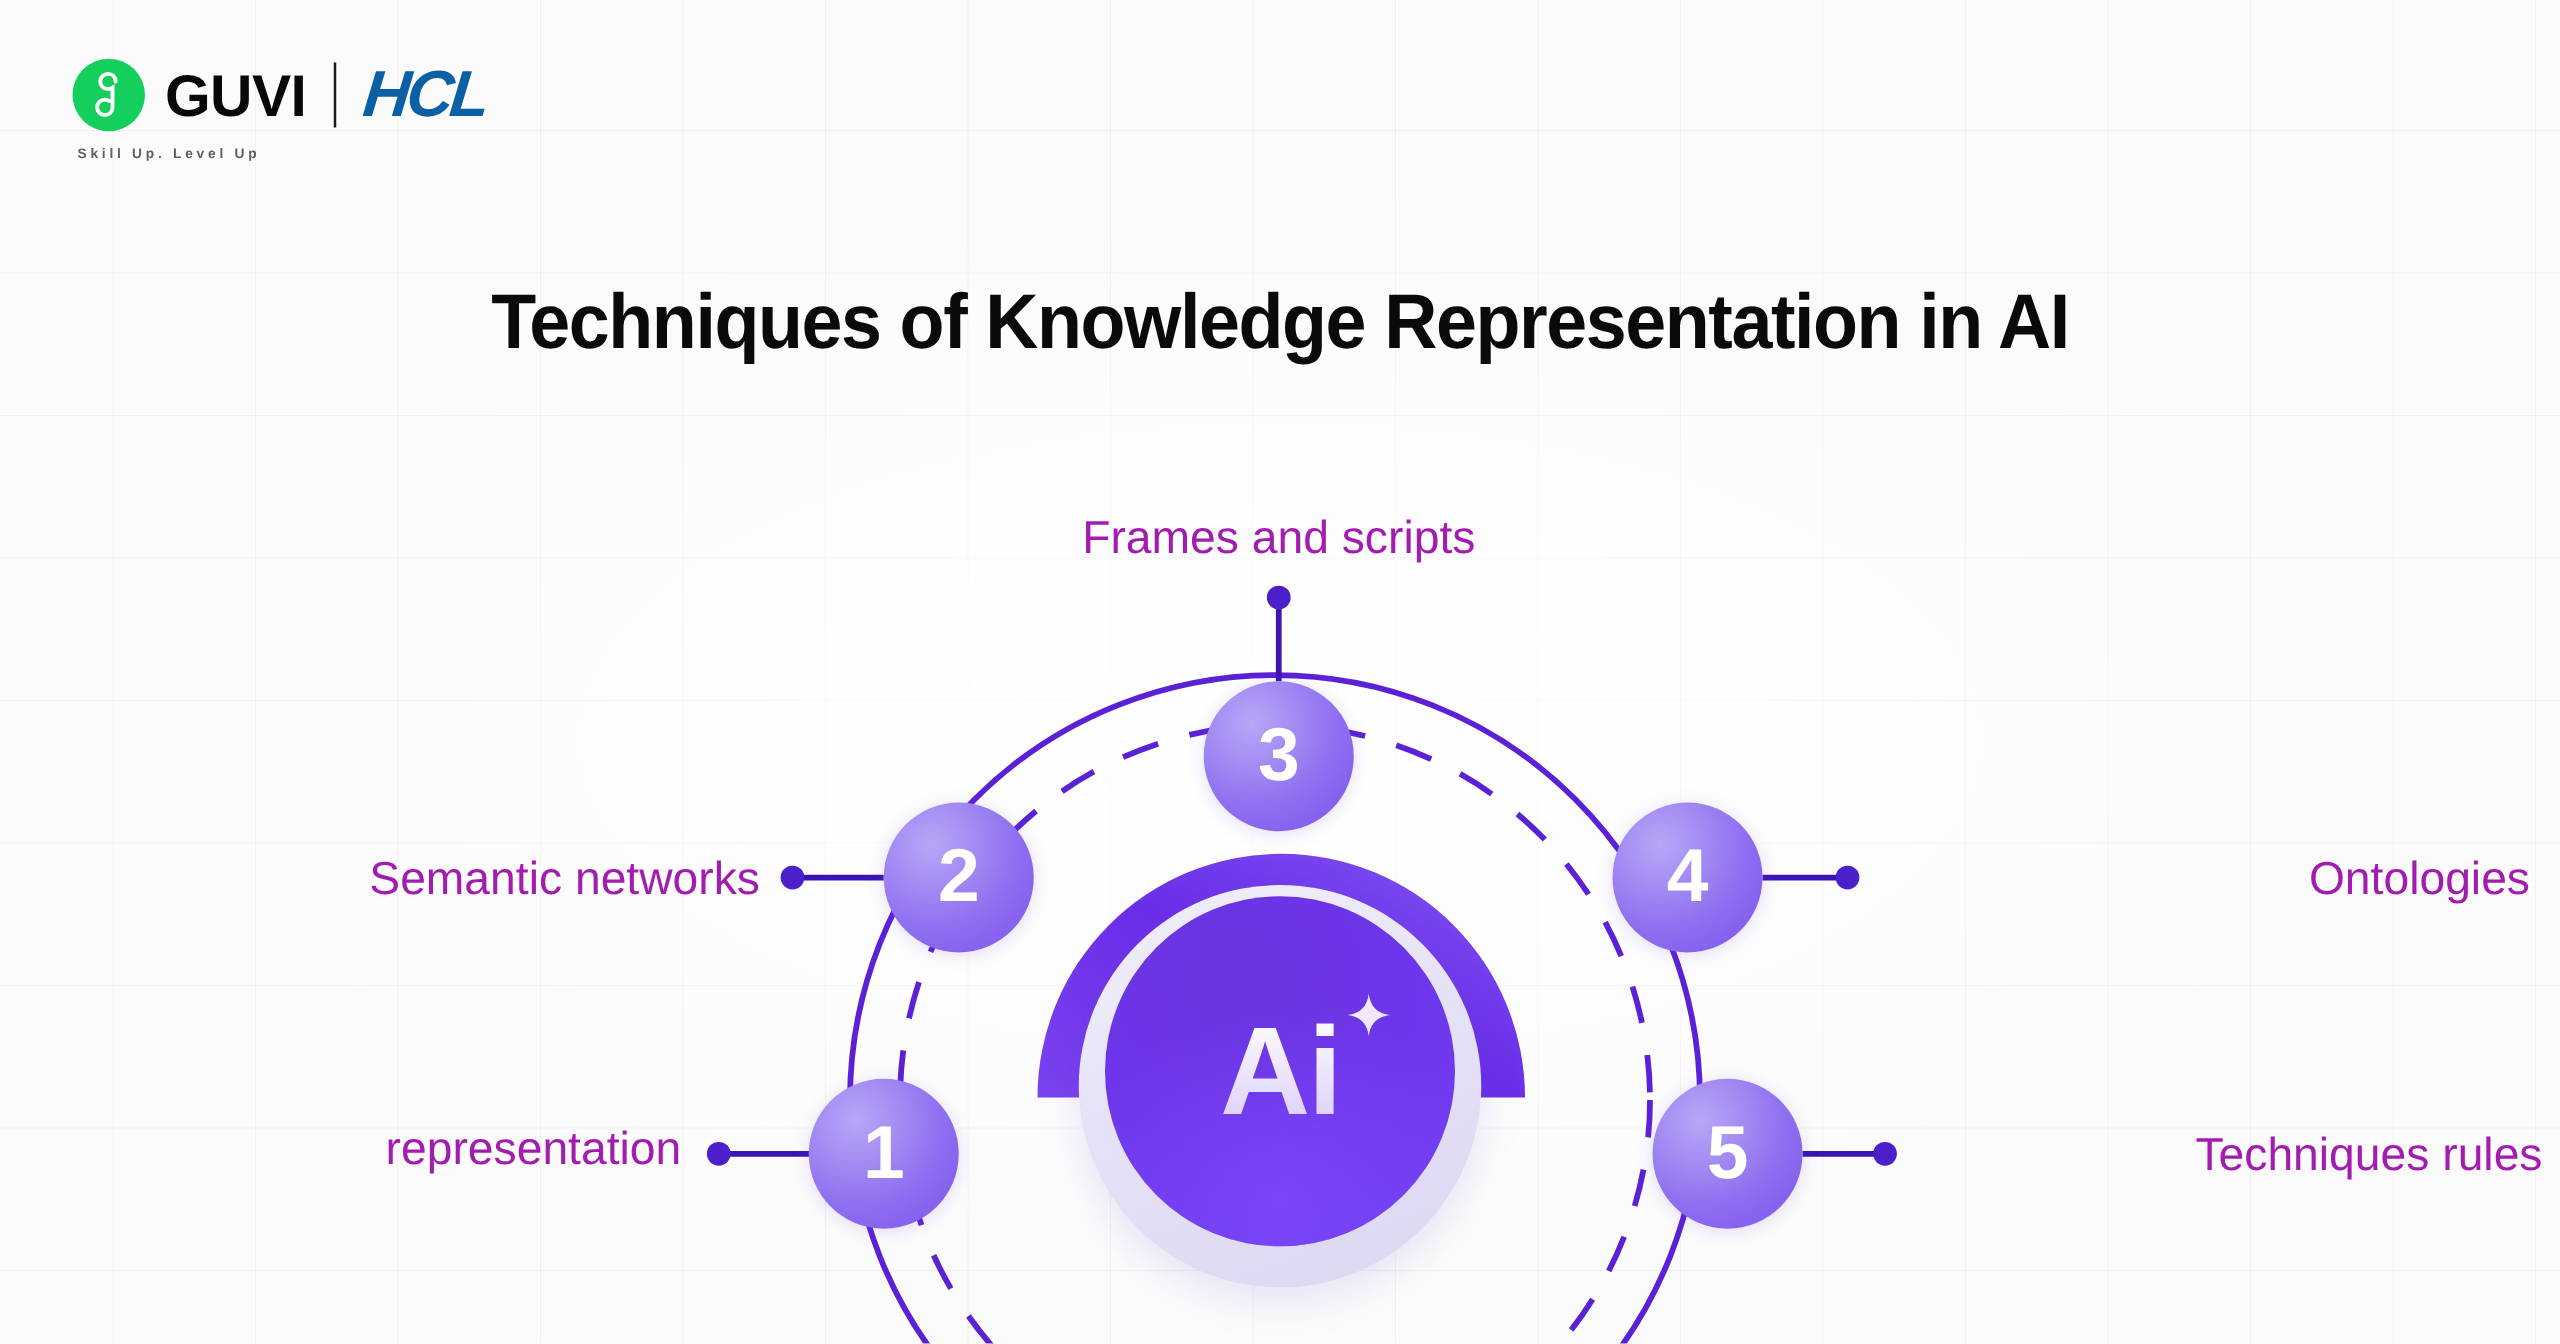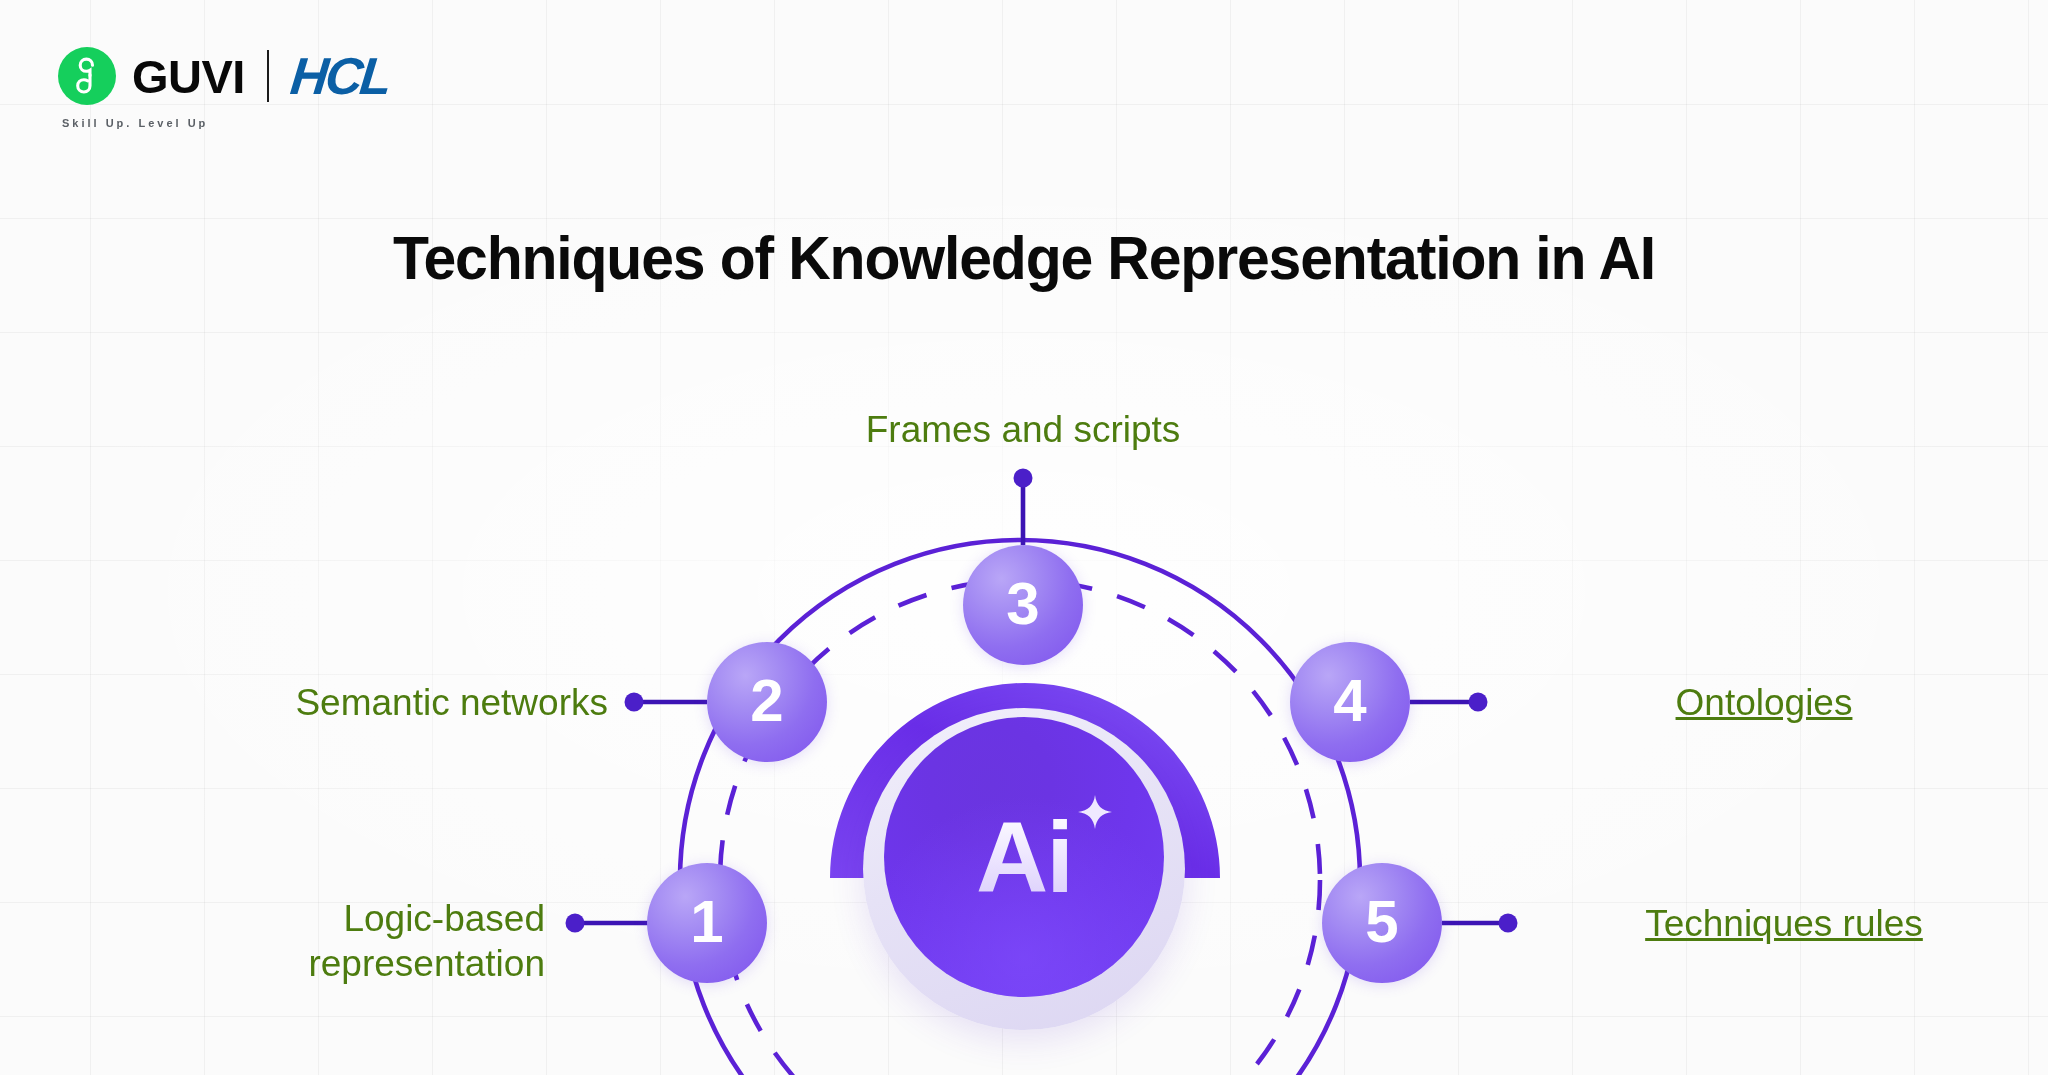--- a/index.html
+++ b/index.html
@@ -94,27 +94,27 @@
     z-index:6;
     user-select:none;
   }
   .node span { line-height:1; margin-top:-3px; }
 
   
   .label {
     position:absolute;
     font-family:"Liberation Sans", sans-serif;
     font-size:37px; font-weight:400;
-    color:#4d7c0f;
+    color:#a21caf;
     line-height:1.22;
     white-space:nowrap;
     z-index:7;
   }
   .label.right-al { text-align:right;padding-left:41px; }
-  .label.left-al  { text-align:center;text-decoration:underline; }
+  .label.left-al  { text-align:right; }
   .label.center-al{ text-align:center; }
 
   
   #center-emblem {
     position:absolute;
     left:820px; top:660px;
     width:400px; height:400px;
     z-index:5;
   }
   #center-arc {
@@ -265,21 +265,20 @@
 
   <div class="node" style="left:1290px; top:642px;">
     <span>4</span>
   </div>
 
   <div class="node" style="left:1322px; top:863px;">
     <span>5</span>
   </div>
 
   <div class="label right-al" style="left:0px; top:896px; width:545px;">
-    <div>Logic-based</div>
     <div>representation</div>
   </div>
 
   <div class="label right-al" style="left:0px; top:680px; width:608px;">Semantic networks</div>
 
   <div class="label center-al" style="left:723px; top:407px; width:600px;">Frames and scripts</div>
 
   <div class="label left-al" style="left:1504px; top:680px; width:520px;">Ontologies</div>
 
   <div class="label left-al" style="left:1534px; top:901px; width:500px;">Techniques rules</div>

